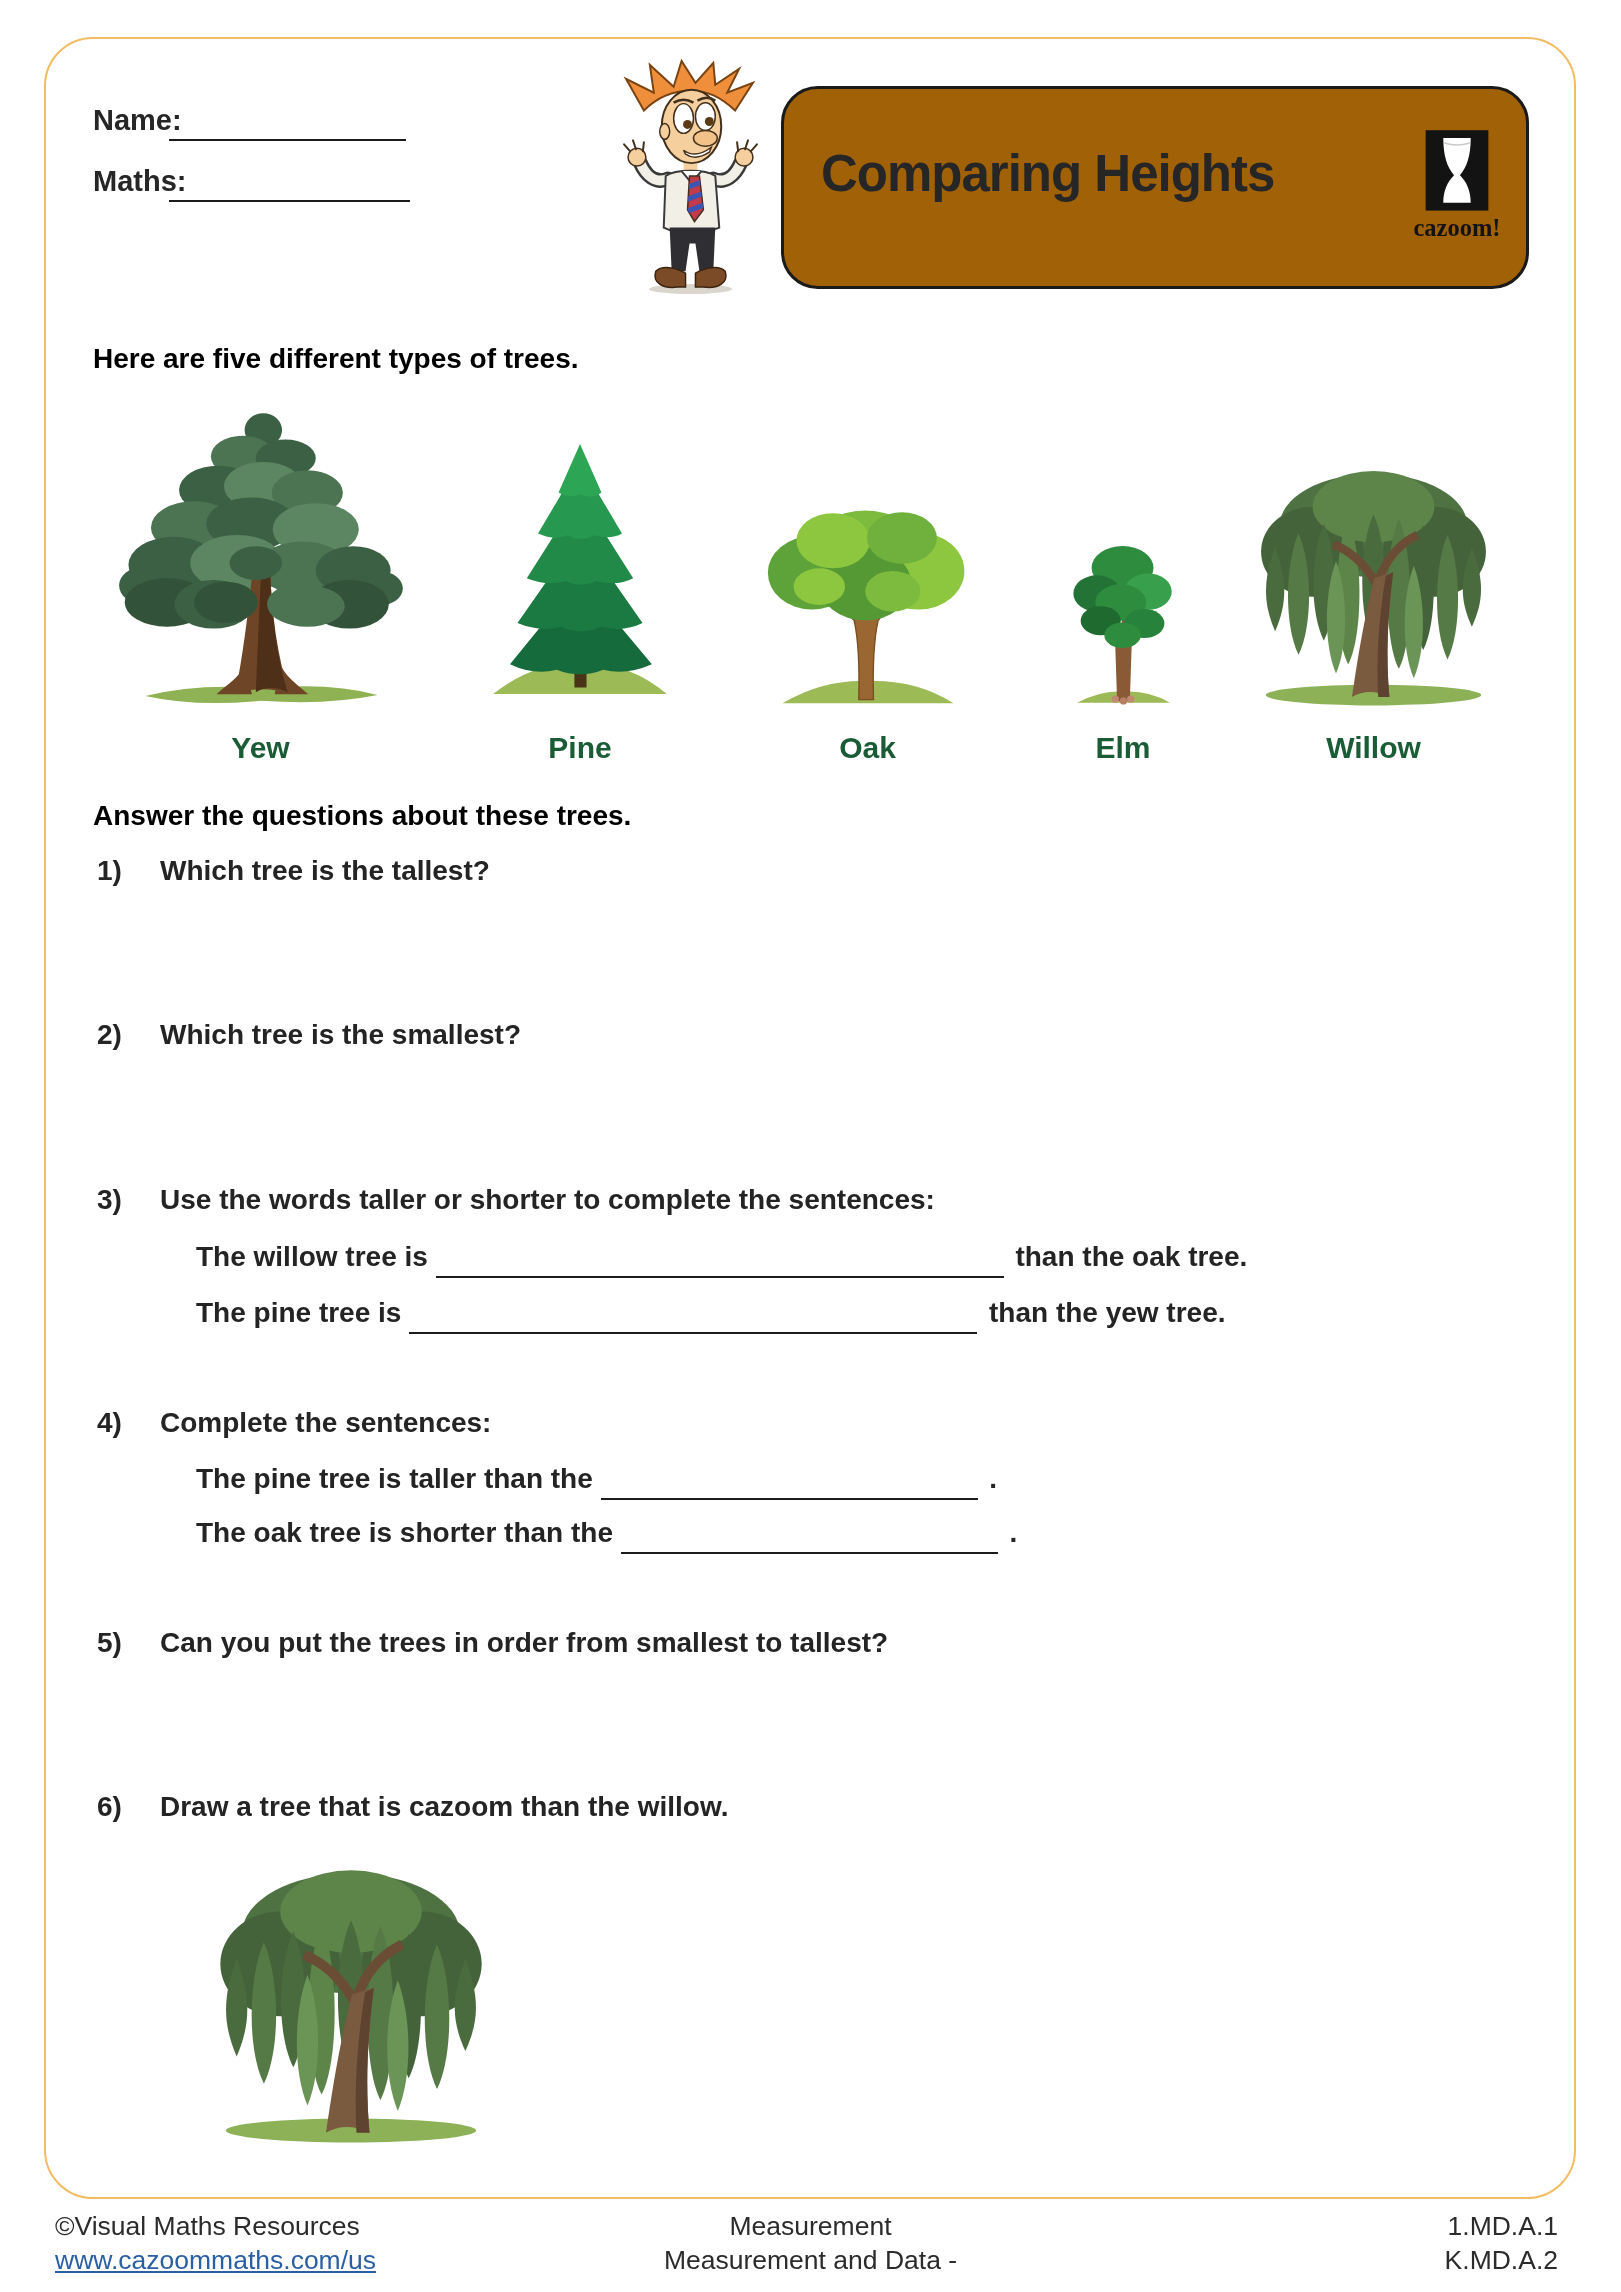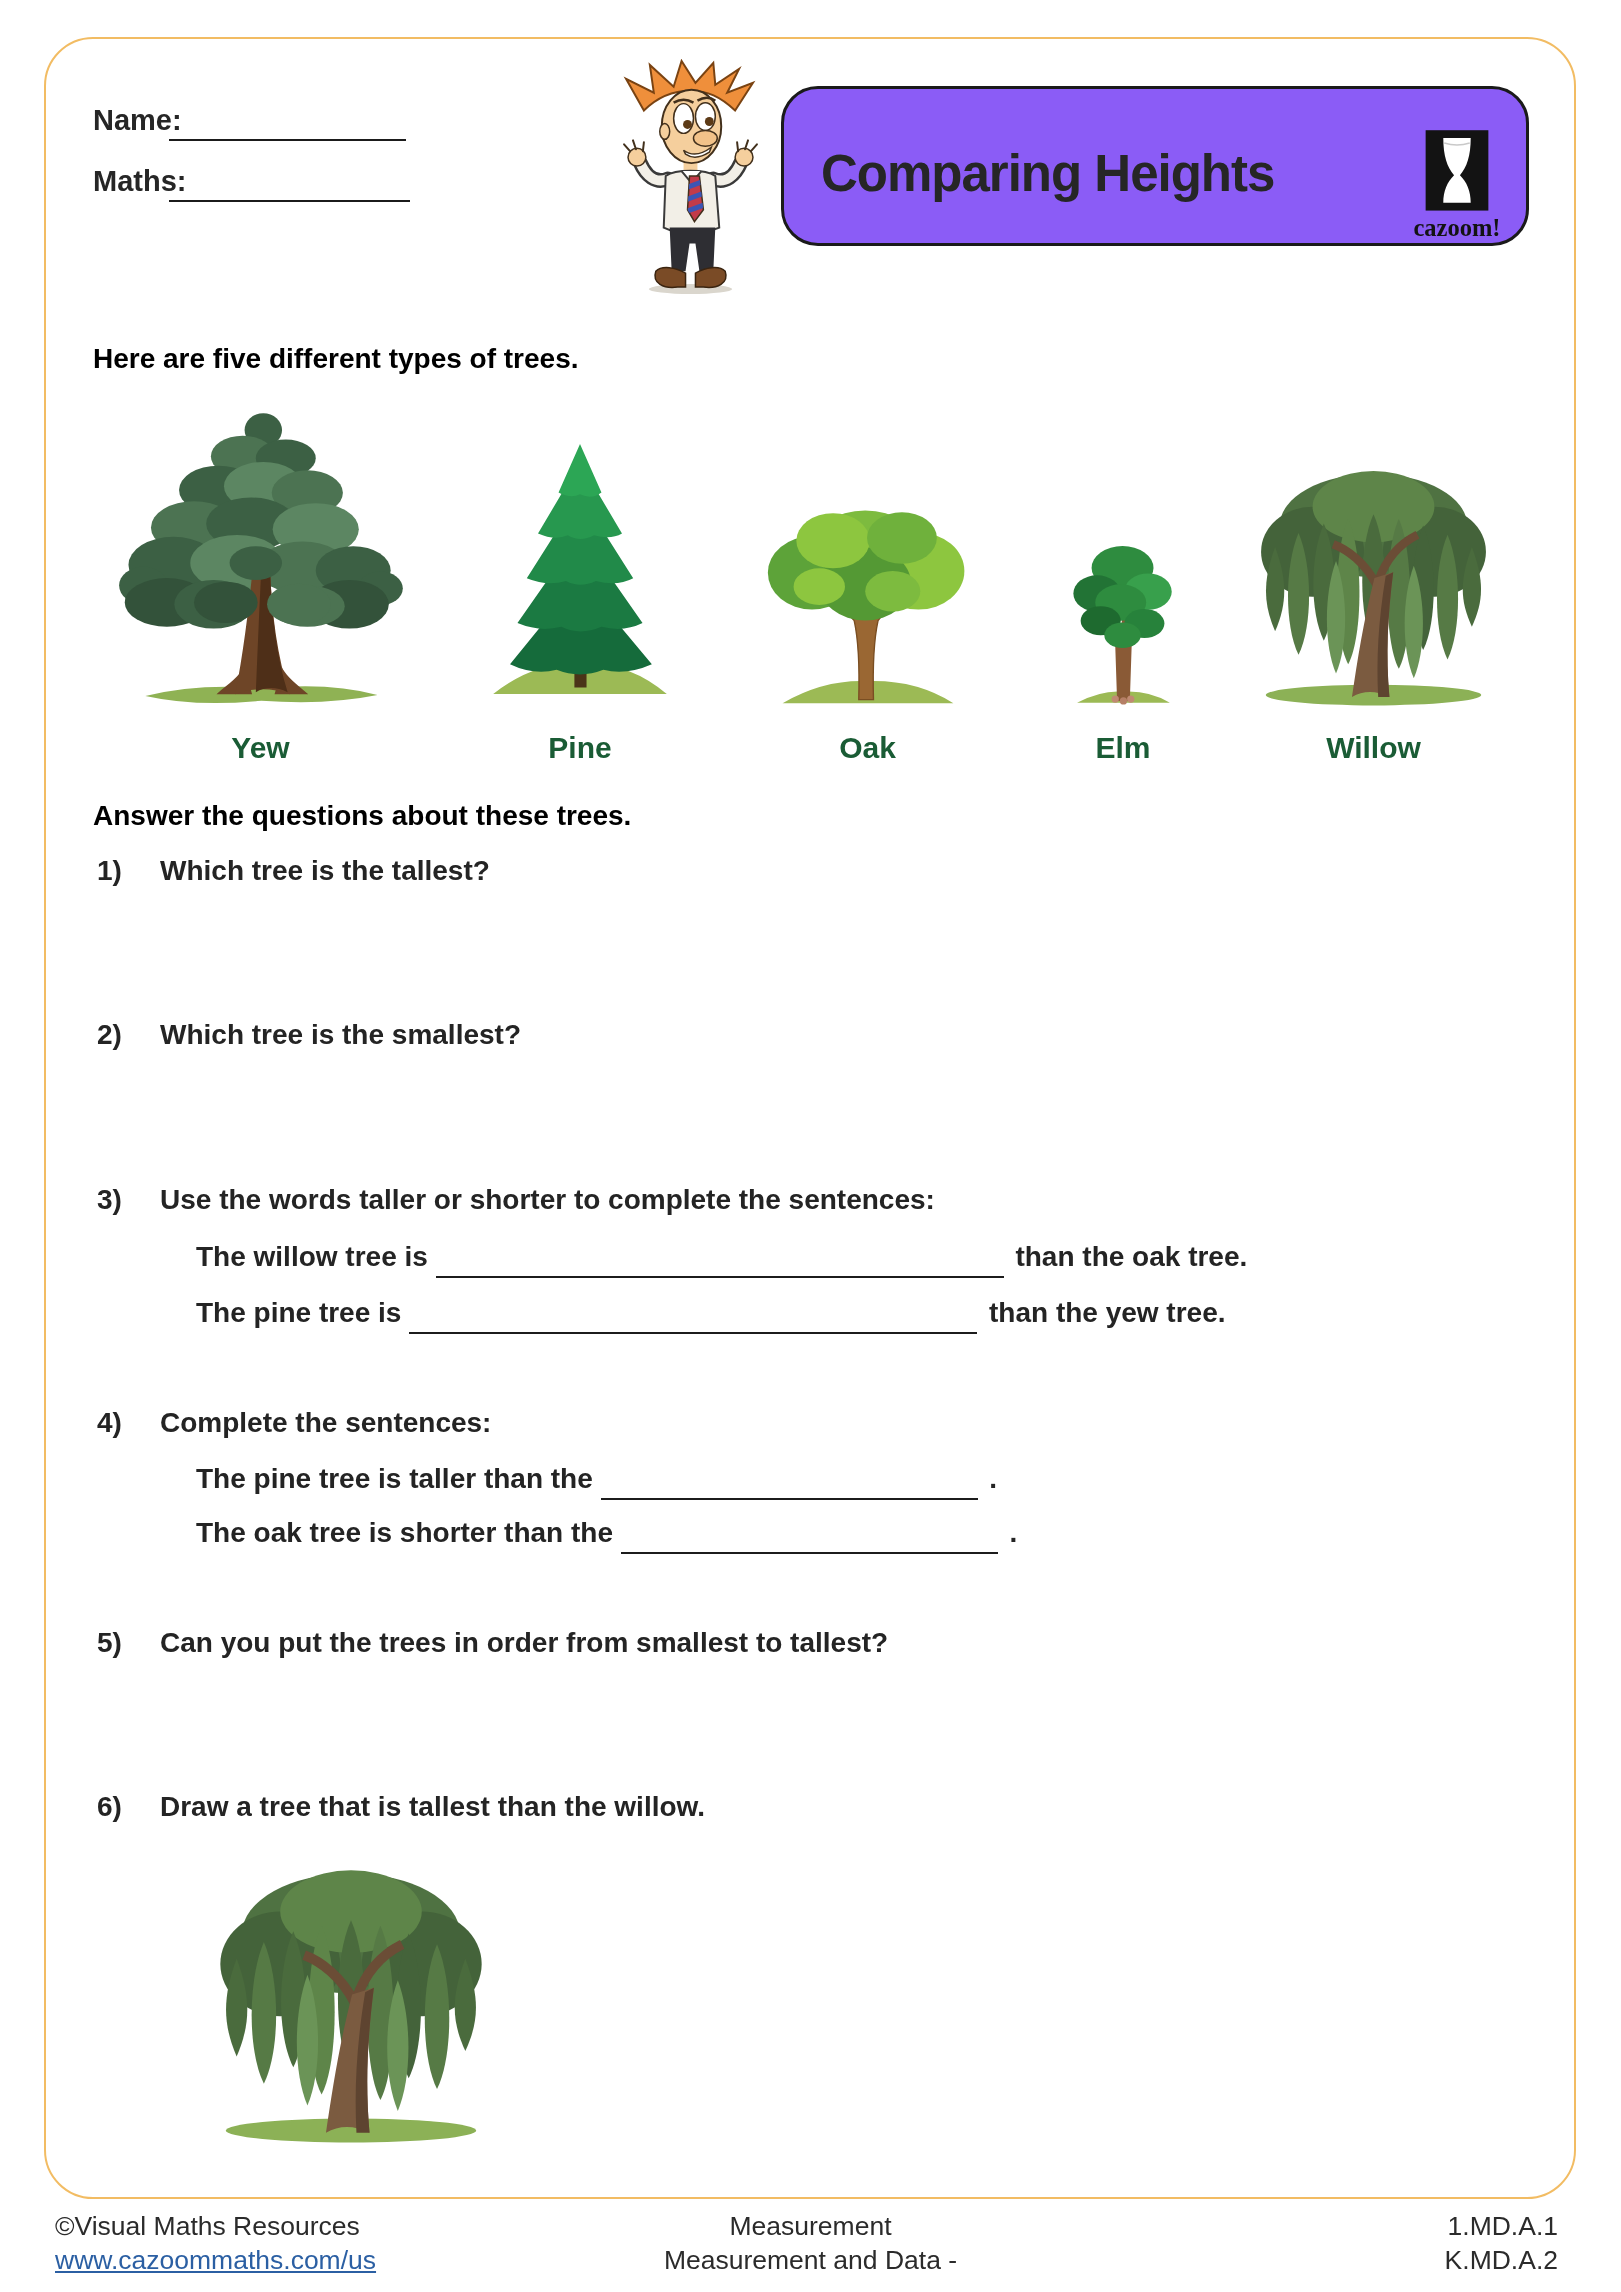--- a/index.html
+++ b/index.html
@@ -3,21 +3,21 @@
 <meta charset="utf-8">
 <style>
   html,body{margin:0;padding:0;background:#9a9a9a;}
   .page{position:relative;width:1621px;height:2293px;background:#ffffff;margin:0 auto;
         font-family:"Liberation Sans",sans-serif;overflow:hidden;}
   .page-border{position:absolute;left:44px;top:37px;width:1528px;height:2158px;
         border:2.9px solid #F2BC63;border-radius:49px;}
   
   .hdr-label{position:absolute;font-size:29px;font-weight:700;color:#262626;}
   .write-line{position:absolute;border-bottom:2.9px solid #1b1b1b;height:0;}
-  .title-box{position:absolute;left:781px;top:86px;width:748px;height:160px;background:#8b5cf6;
+  .title-box{position:absolute;left:781px;top:86px;width:748px;height:203px;background:#a16207;
         border:3.9px solid #1a1a1a;border-radius:37px;box-sizing:border-box;}
   .title-text{position:absolute;left:37px;top:55px;font-size:51px;font-weight:700;color:#262626;
         letter-spacing:-1px;white-space:nowrap;}
   .logo{position:absolute;right:19.6px;top:41px;width:98px;height:120px;}
   
   .intro,.prompt{position:absolute;left:93px;font-size:28px;font-weight:700;color:#000000;white-space:nowrap;}
   
   .tree{position:absolute;}
   .tree svg{display:block;width:100%;height:100%;}
   .tree-label{position:absolute;top:731px;font-size:30px;font-weight:700;color:#1A5C35;text-align:center;}
@@ -261,21 +261,21 @@
     <span>The oak tree is shorter than the</span><span class="blank w4"></span><span>.</span>
   </div>
 
   <div class="q" style="top:1627px;">
     <span class="num">5)</span>
     <span>Can you put the trees in order from smallest to tallest?</span>
   </div>
 
   <div class="q" style="top:1791px;">
     <span class="num">6)</span>
-    <span>Draw a tree that is tallest than the willow.</span>
+    <span>Draw a tree that is cazoom than the willow.</span>
   </div>
 
   <div class="bigwillow" style="left:204px;top:1855px;width:294px;height:294px;">
     <svg viewBox="0 0 270 270" style="display:block;width:100%;height:100%;">
         <use href="#sym-willow"></use>
       </svg>
   </div>
 
   <div class="footer-left">
     <div>©Visual Maths Resources</div>

